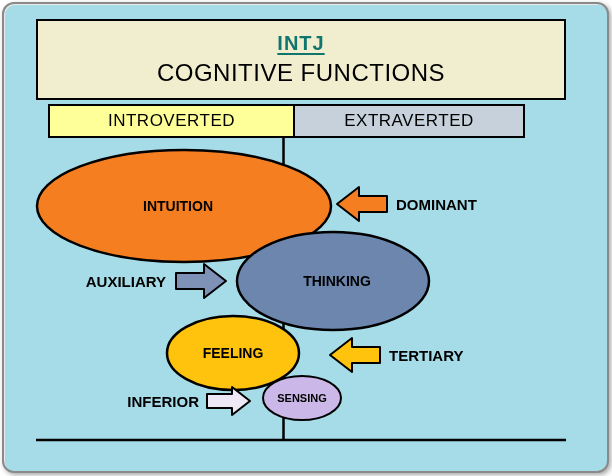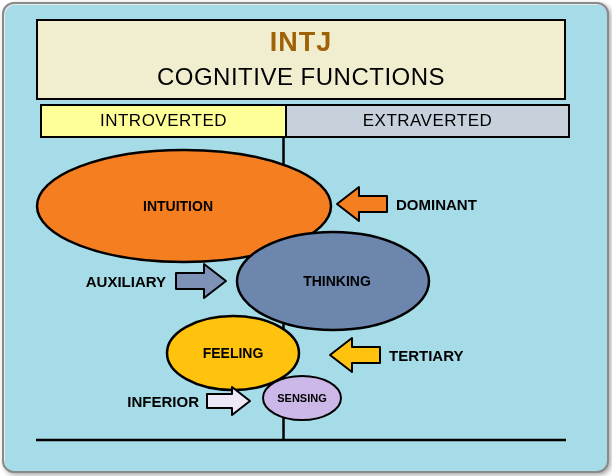--- a/index.html
+++ b/index.html
@@ -12,38 +12,38 @@
     position:absolute; left:2px; top:2px; right:3px; bottom:3px;
     border-radius:12px; border:2px solid #8a8a8a;
     box-shadow: inset 1px 1px 0 #e8e8e8, 2px 2px 5px rgba(0,0,0,0.35);
   }
   .title-box {
     position:absolute; left:36px; top:19px; width:530px; height:81px;
     border:2px solid #000; box-sizing:border-box;
     display:flex; flex-direction:column; align-items:center; justify-content:center;
   }
   .title-main {
-    font-size:27px; font-weight:bold; letter-spacing:1px;
-    text-decoration-thickness:2px; text-underline-offset:3px;
-    color:#a16207; line-height:1.1;
+    font-size:20px; font-weight:bold; letter-spacing:1px;
+    text-decoration:underline; text-decoration-thickness:2px; text-underline-offset:3px;
+    color:#0f766e; line-height:1.1;
   }
   .title-sub {
     font-size:24px; font-weight:normal; color:#000; margin-top:5px; letter-spacing:0.5px;
   }
   .header-row {
-    position:absolute; left:40px; top:104px; width:530px; height:34px;
+    position:absolute; left:48px; top:104px; width:530px; height:34px;
     display:flex;
   }
   .header-cell {
     border:2px solid #000; box-sizing:border-box;
     display:flex; align-items:center; justify-content:center;
     font-size:17px; color:#000; letter-spacing:0.5px;
   }
   .header-cell.left  { width:247px; }
-  .header-cell.right { width:285px; margin-left:-2px; }
+  .header-cell.right { width:232px; margin-left:-2px; }
   .diagram-layer { position:absolute; left:0; top:0; width:612px; height:476px; }
   .fn-label   { font-family:"Liberation Sans",sans-serif; font-weight:bold; font-size:14px; fill:#000; }
   .fn-label.small { font-size:11px; }
   .role-label { font-family:"Liberation Sans",sans-serif; font-weight:bold; font-size:15px; fill:#000; }
 </style>
 </head>
 <body>
 
 <div class="stage">
 

